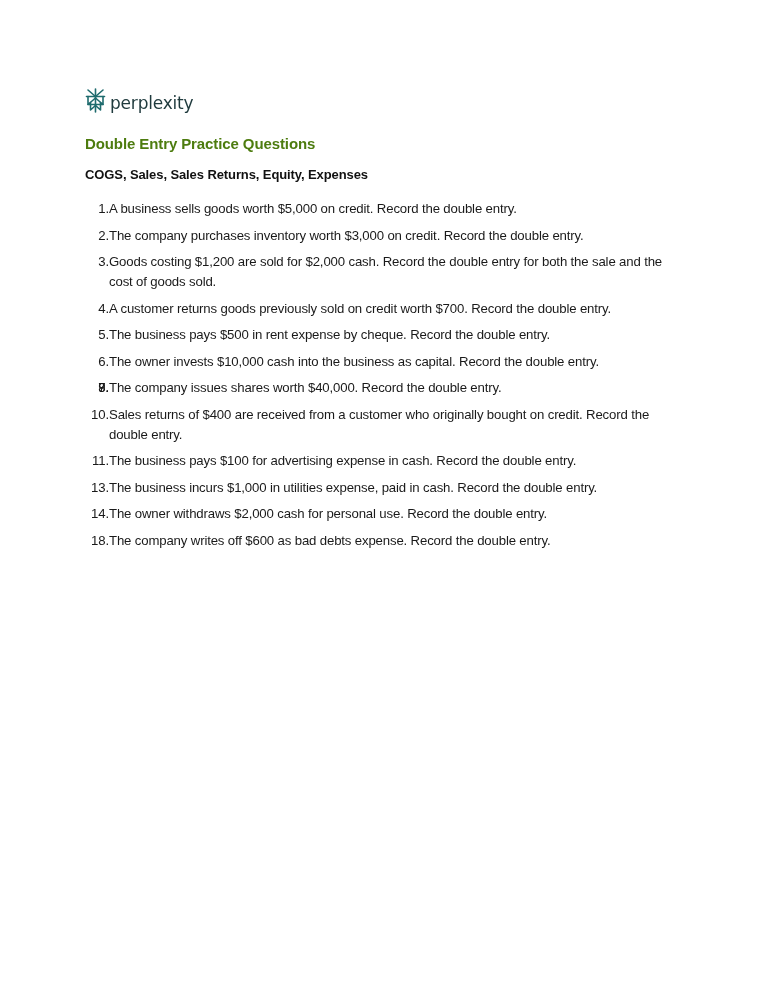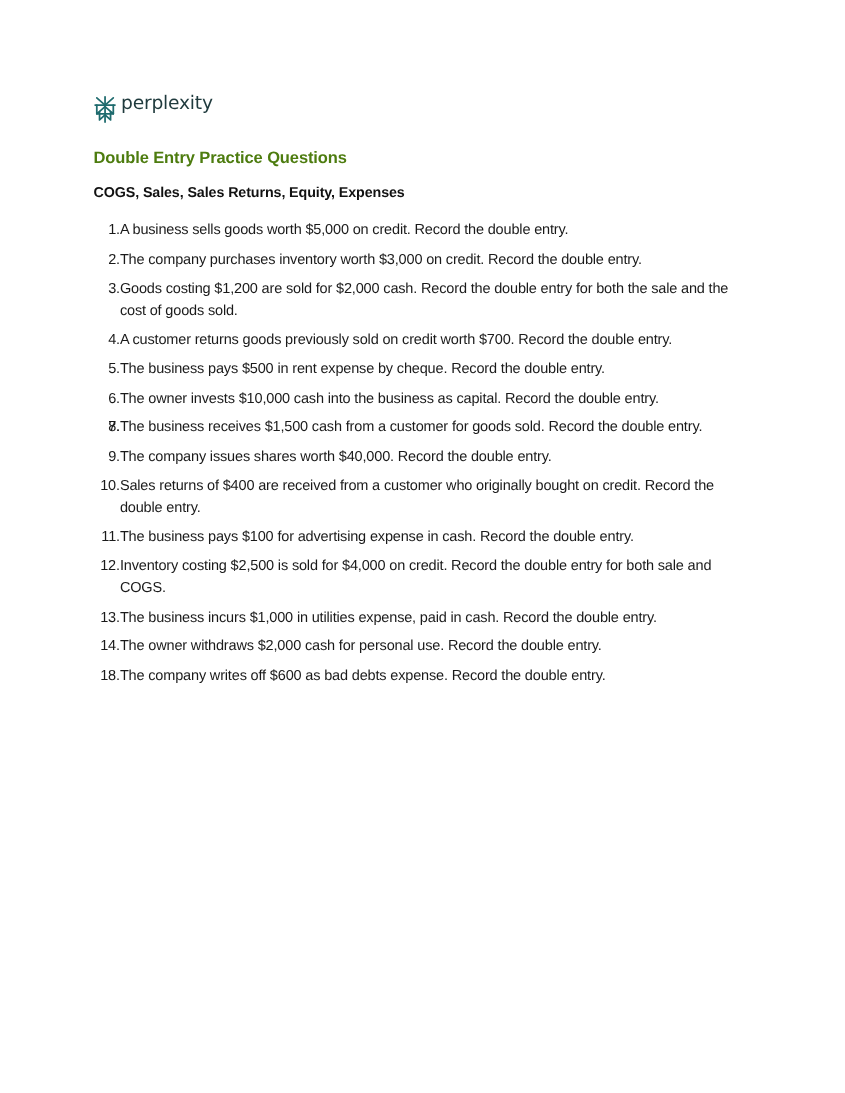--- a/index.html
+++ b/index.html
@@ -22,21 +22,21 @@
       width: 768px;
       height: 994px;
       background: #ffffff;
     }
     .logo {
       position: absolute;
       left: 85px;
       top: 87px;
       height: 26px;
       display: flex;
-      align-items: flex-start;
+      align-items: flex-end;
     }
     .logo-icon {
       width: 21px;
       height: 25px;
       display: inline-block;
       margin-right: 4px;
     }
     .logo-text {
       font-family: "DejaVu Sans", "Liberation Sans", sans-serif;
       font-size: 17px;
@@ -118,23 +118,22 @@
   <h2 class="doc-subtitle">COGS, Sales, Sales Returns, Equity, Expenses</h2>
 
   <ol class="questions">
     <li><span class="num">1.</span><span>A business sells goods worth $5,000 on credit. Record the double entry.</span></li>
     <li><span class="num">2.</span><span>The company purchases inventory worth $3,000 on credit. Record the double entry.</span></li>
     <li><span class="num">3.</span><span>Goods costing $1,200 are sold for $2,000 cash. Record the double entry for both the sale and the cost of goods sold.</span></li>
     <li><span class="num">4.</span><span>A customer returns goods previously sold on credit worth $700. Record the double entry.</span></li>
     <li><span class="num">5.</span><span>The business pays $500 in rent expense by cheque. Record the double entry.</span></li>
     <li><span class="num">6.</span><span>The owner invests $10,000 cash into the business as capital. Record the double entry.</span></li>
     <li><span class="num">7.</span></li>
-    <li><span class="num">8.</span><span>The business receives $1,500 cash from a customer for goods sold. Record the double entry.</span></li>
+    <li><span class="num">8.</span></li>
     <li><span class="num">9.</span><span>The company issues shares worth $40,000. Record the double entry.</span></li>
     <li><span class="num">10.</span><span>Sales returns of $400 are received from a customer who originally bought on credit. Record the double entry.</span></li>
     <li><span class="num">11.</span><span>The business pays $100 for advertising expense in cash. Record the double entry.</span></li>
-    <li><span class="num">12.</span><span>Inventory costing $2,500 is sold for $4,000 on credit. Record the double entry for both sale and COGS.</span></li>
     <li><span class="num">13.</span><span>The business incurs $1,000 in utilities expense, paid in cash. Record the double entry.</span></li>
     <li><span class="num">14.</span><span>The owner withdraws $2,000 cash for personal use. Record the double entry.</span></li>
     <li><span class="num">18.</span><span>The company writes off $600 as bad debts expense. Record the double entry.</span></li>
   </ol>
 
 </div>
 
 </body></html>

